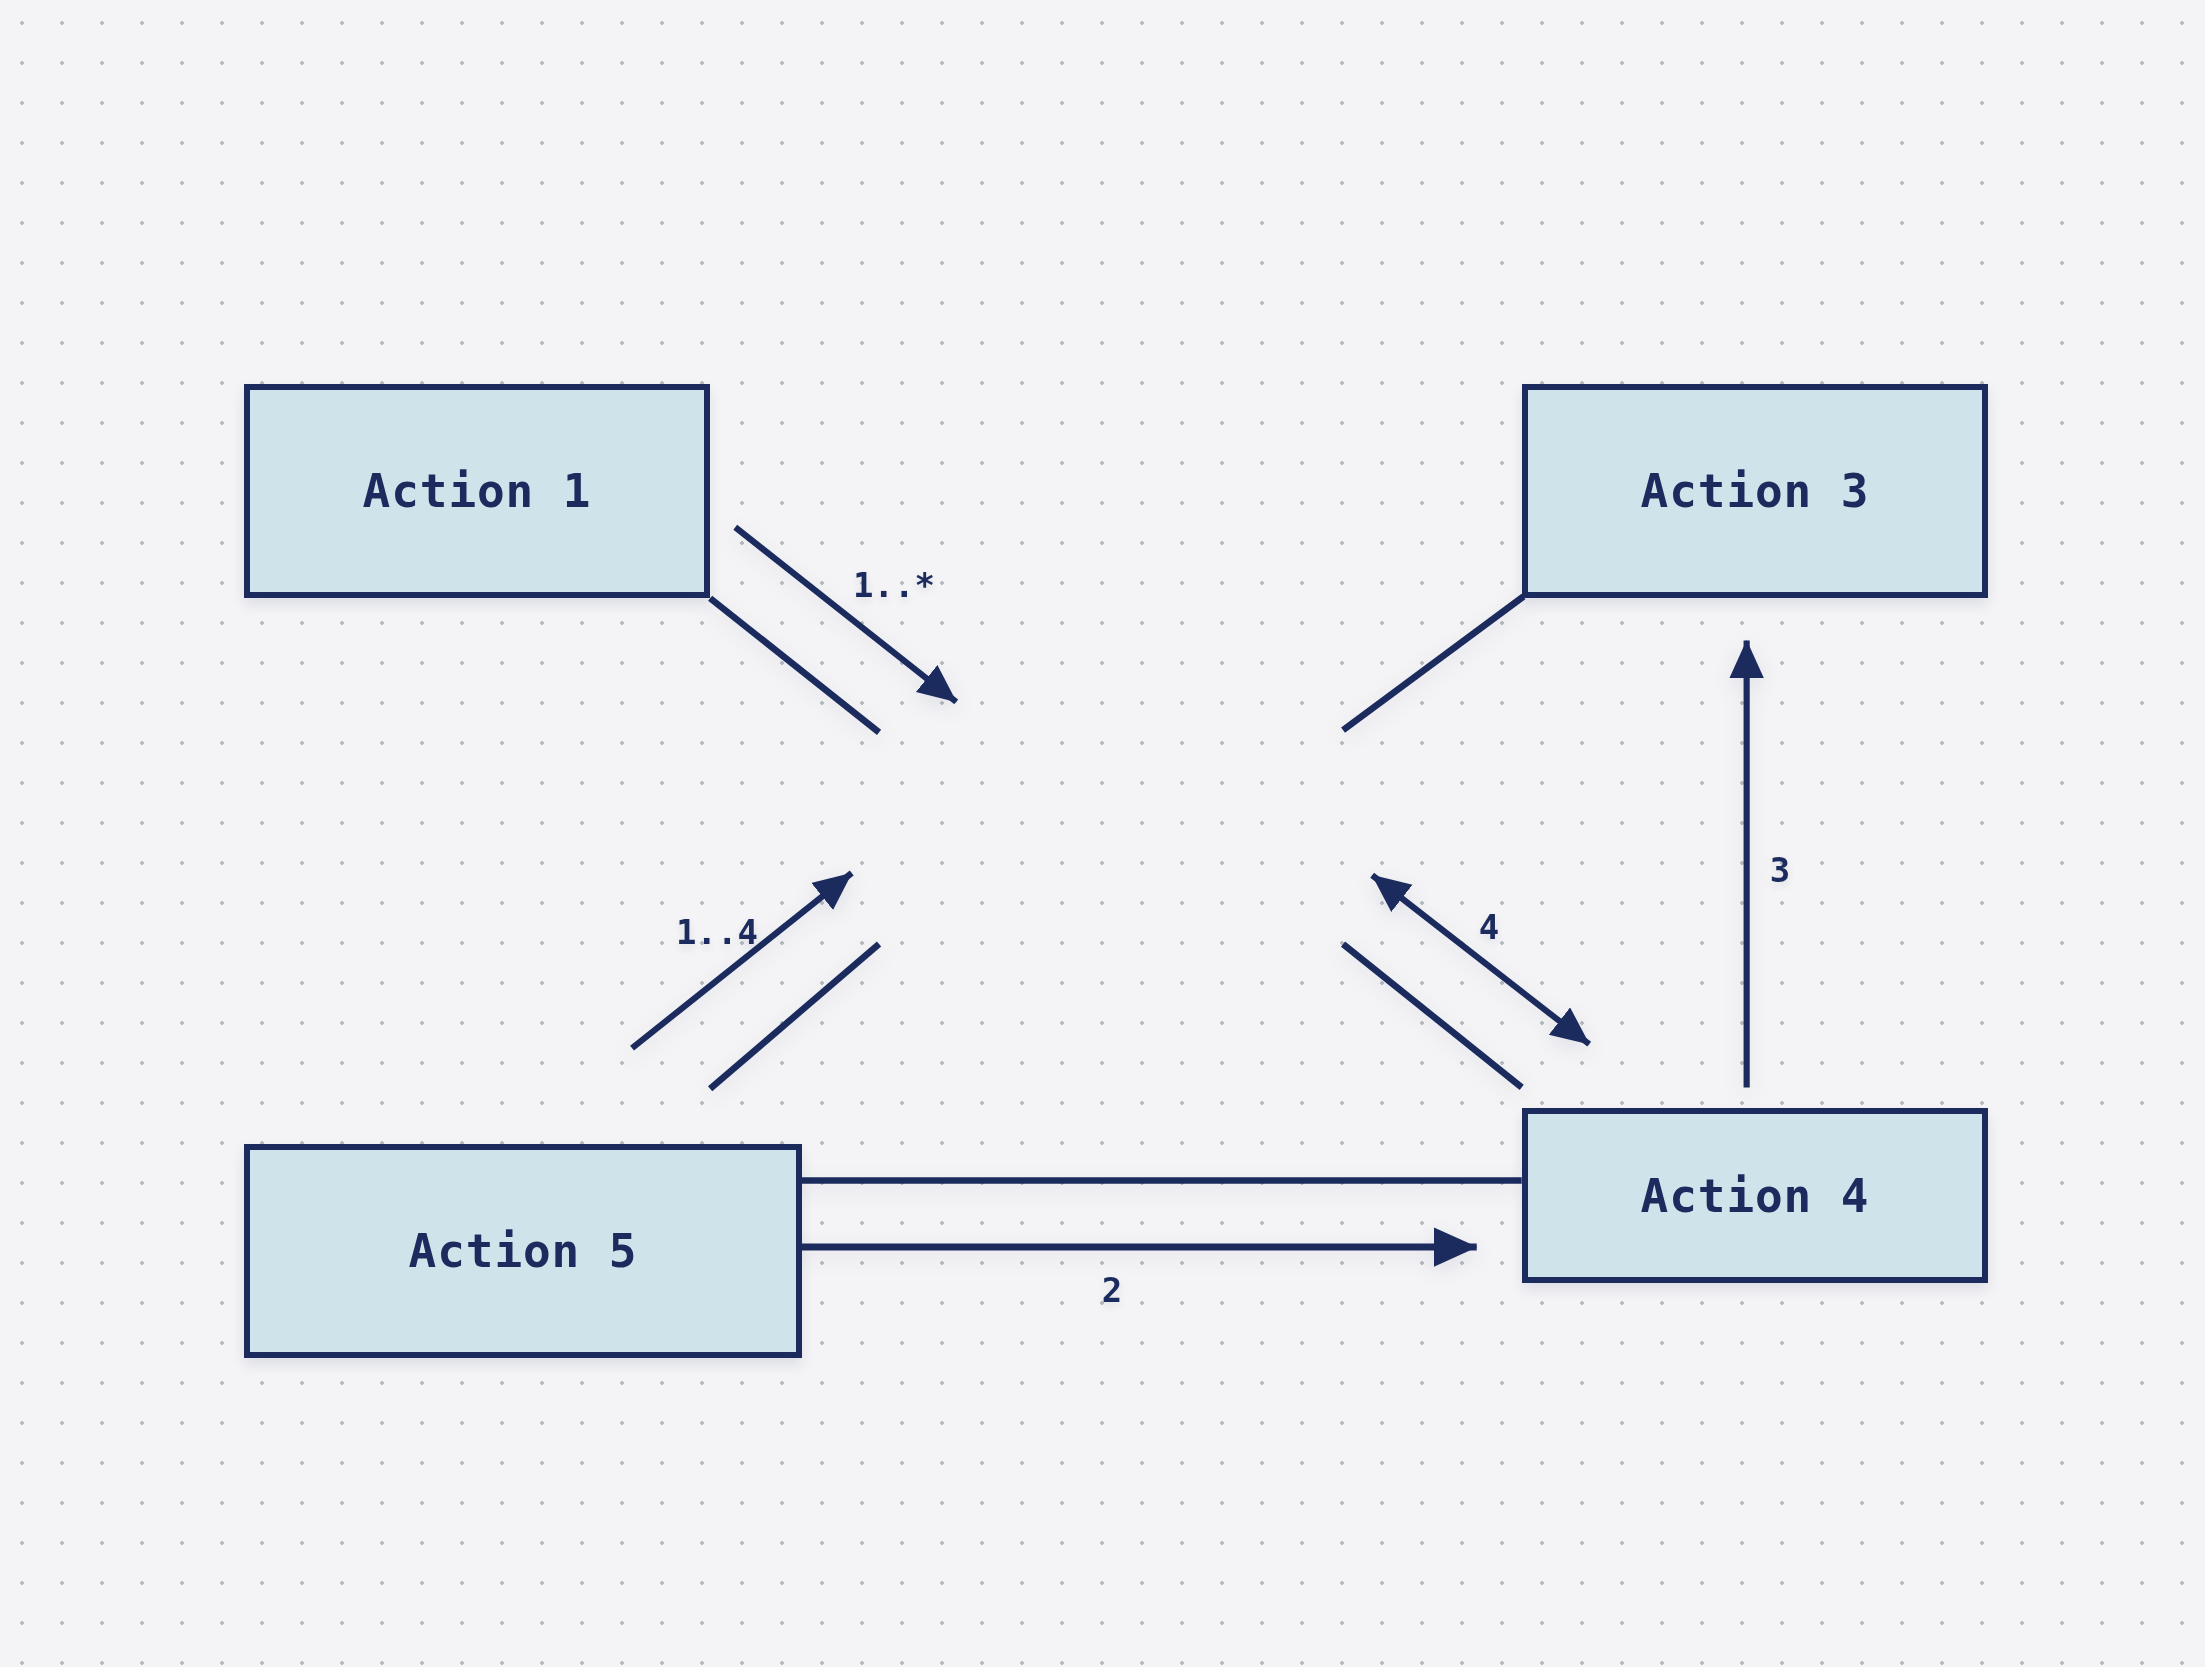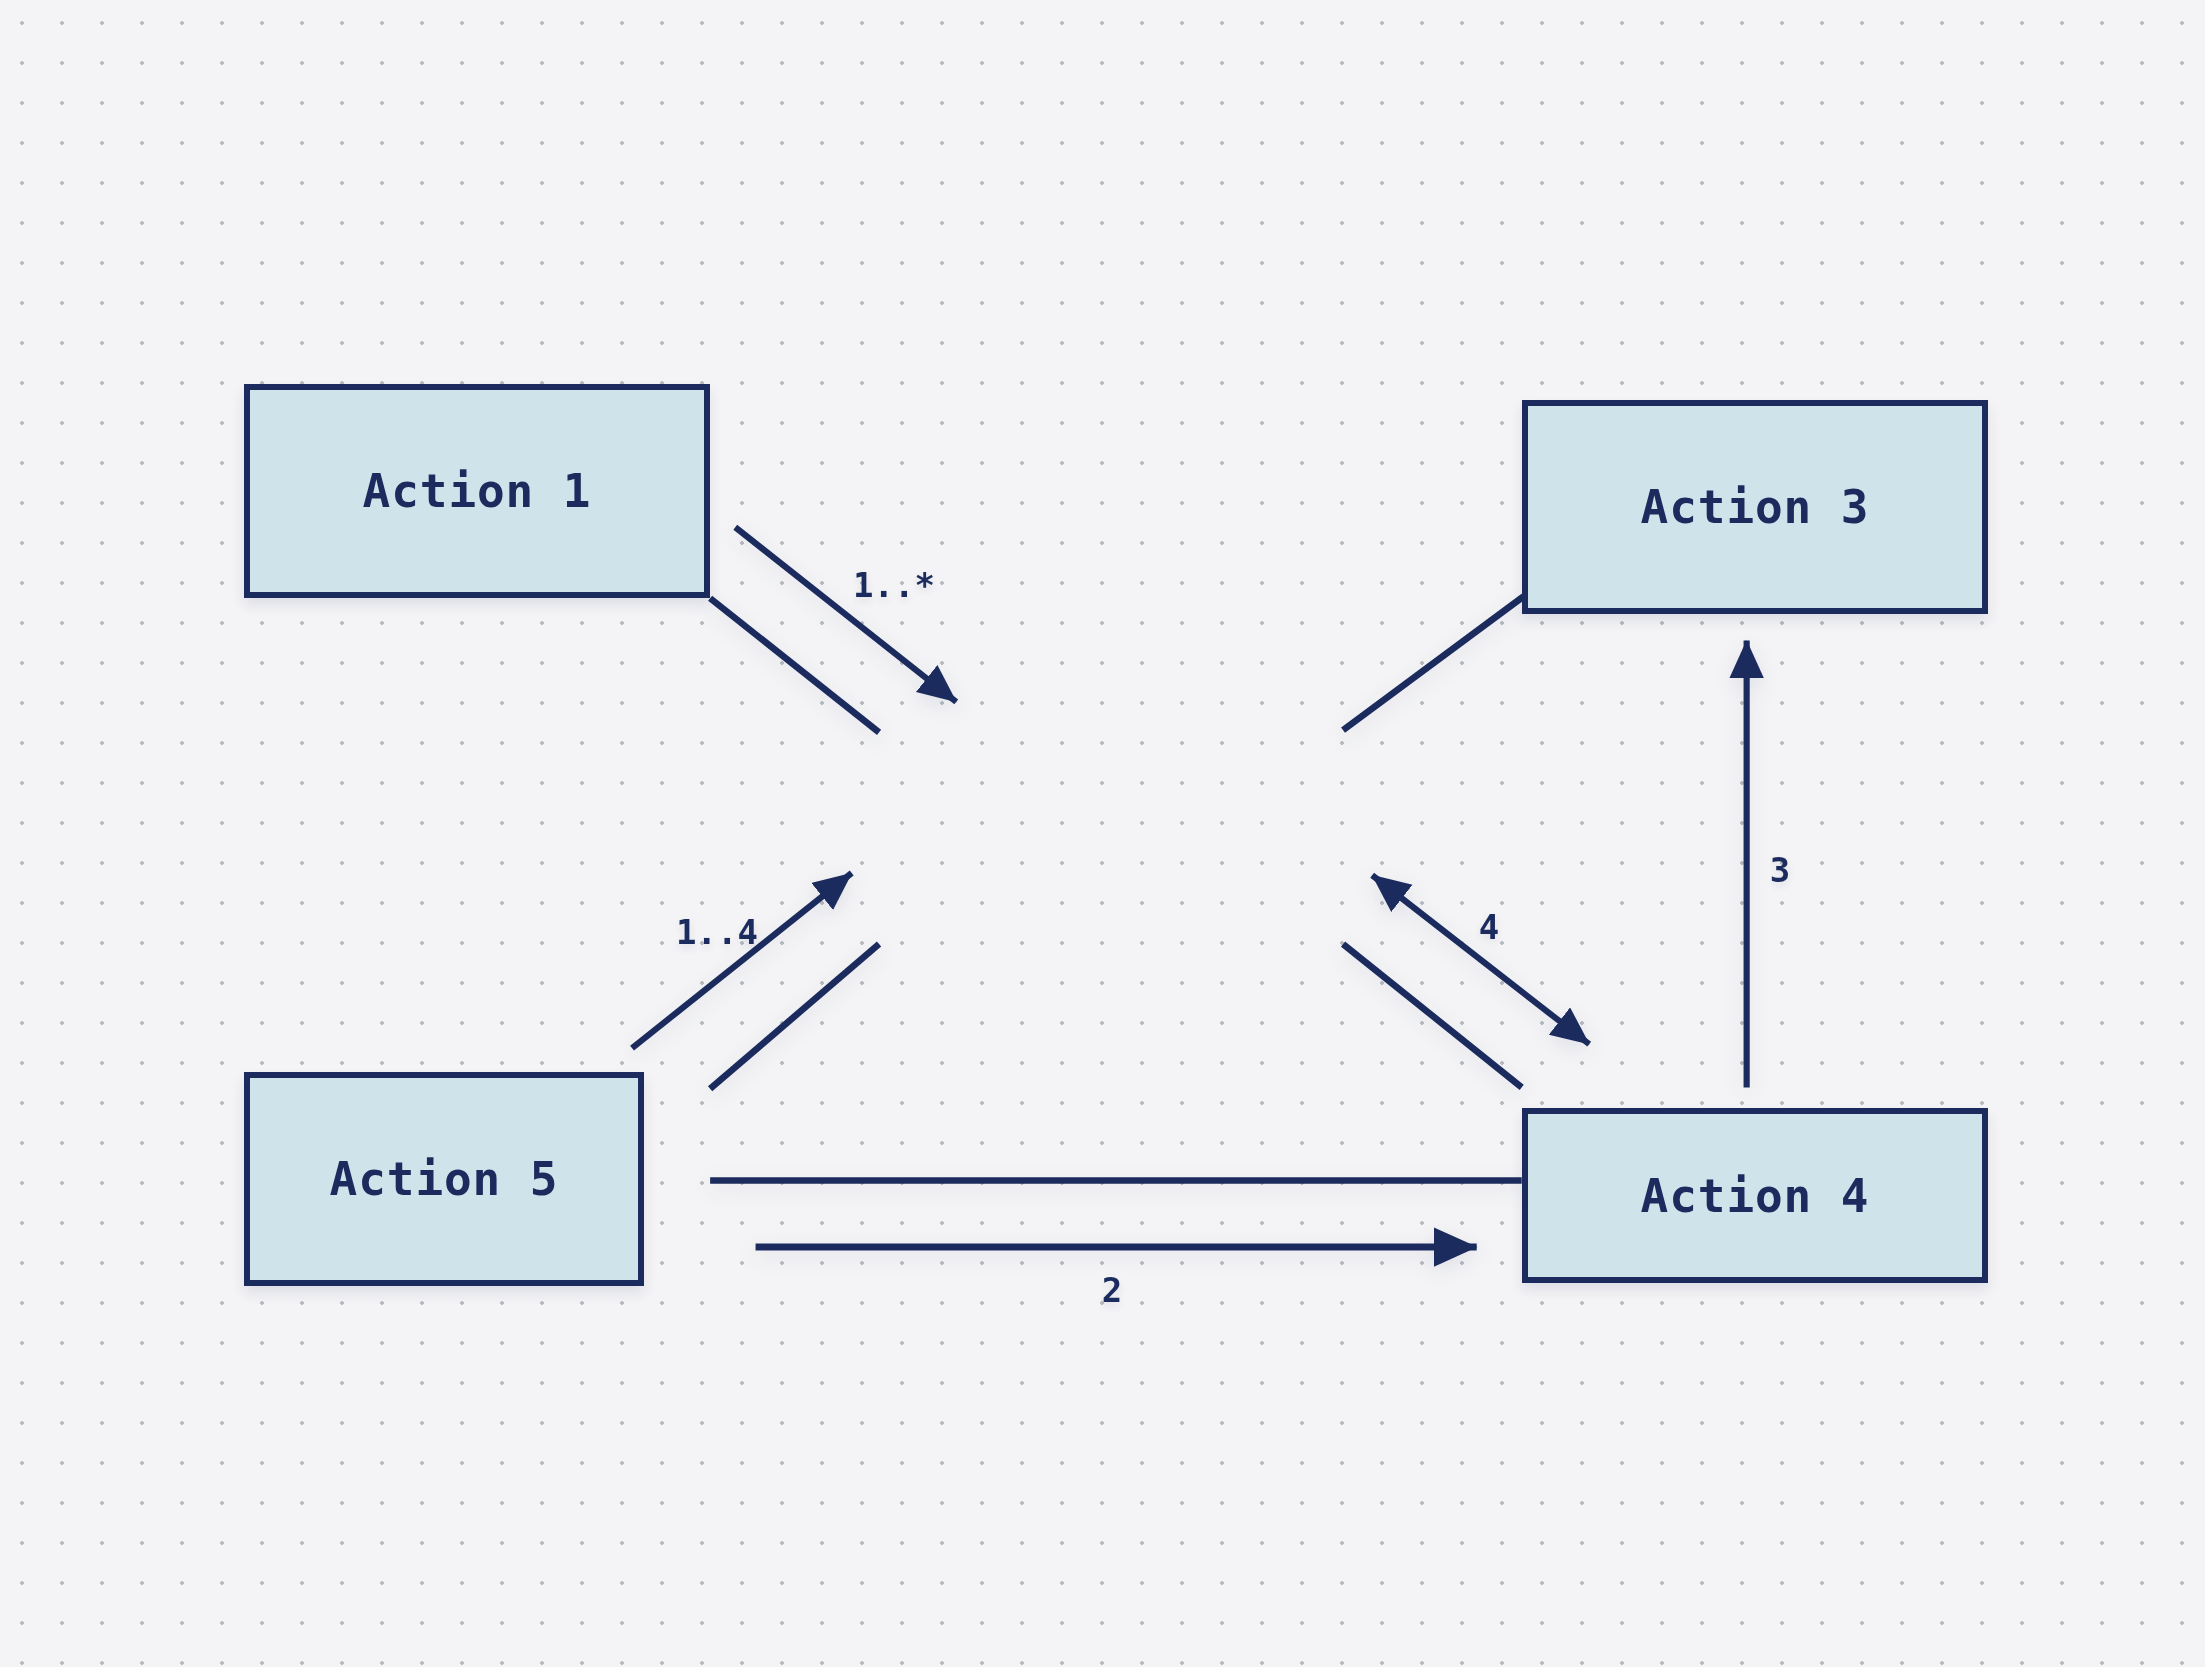--- a/index.html
+++ b/index.html
@@ -75,29 +75,29 @@
     <line x1="3111" y1="1984" x2="3603" y2="2367" stroke="#1b2b5e" stroke-width="14" marker-start="url(#ah)" marker-end="url(#ah)"></line>
     <line x1="3960" y1="2465" x2="3960" y2="1452" stroke="#1b2b5e" stroke-width="14" marker-end="url(#ah)"></line>
     <line x1="1713" y1="2827" x2="3348" y2="2827" stroke="#1b2b5e" stroke-width="16" marker-end="url(#ah)"></line>
   </svg>
 
   <div class="node" style="left:244px; top:384px; width:466px; height:214px;justify-content:center;">
     <span class="node-label">Action 1</span>
   </div>
 
 
-  <div class="node" style="left:1522px; top:400px; width:466px; height:214px;">
+  <div class="node" style="left:1522px; top:384px; width:466px; height:214px;">
     <span class="node-label">Action 3</span>
   </div>
 
   <div class="node" style="left:1522px; top:1108px; width:466px; height:175px;">
     <span class="node-label">Action 4</span>
   </div>
 
-  <div class="node" style="left:244px; top:1072px; width:400px; height:214px;">
+  <div class="node" style="left:244px; top:1144px; width:558px; height:214px;">
     <span class="node-label">Action 5</span>
   </div>
 
   <div class="edge-label" style="left:894px; top:585px;">1..*</div>
   <div class="edge-label" style="left:717px; top:932px;">1..4</div>
   <div class="edge-label" style="left:1489px; top:927px;">4</div>
   <div class="edge-label" style="left:1780px; top:870px;">3</div>
   <div class="edge-label" style="left:1112px; top:1290px;">2</div>
 
 </div>

